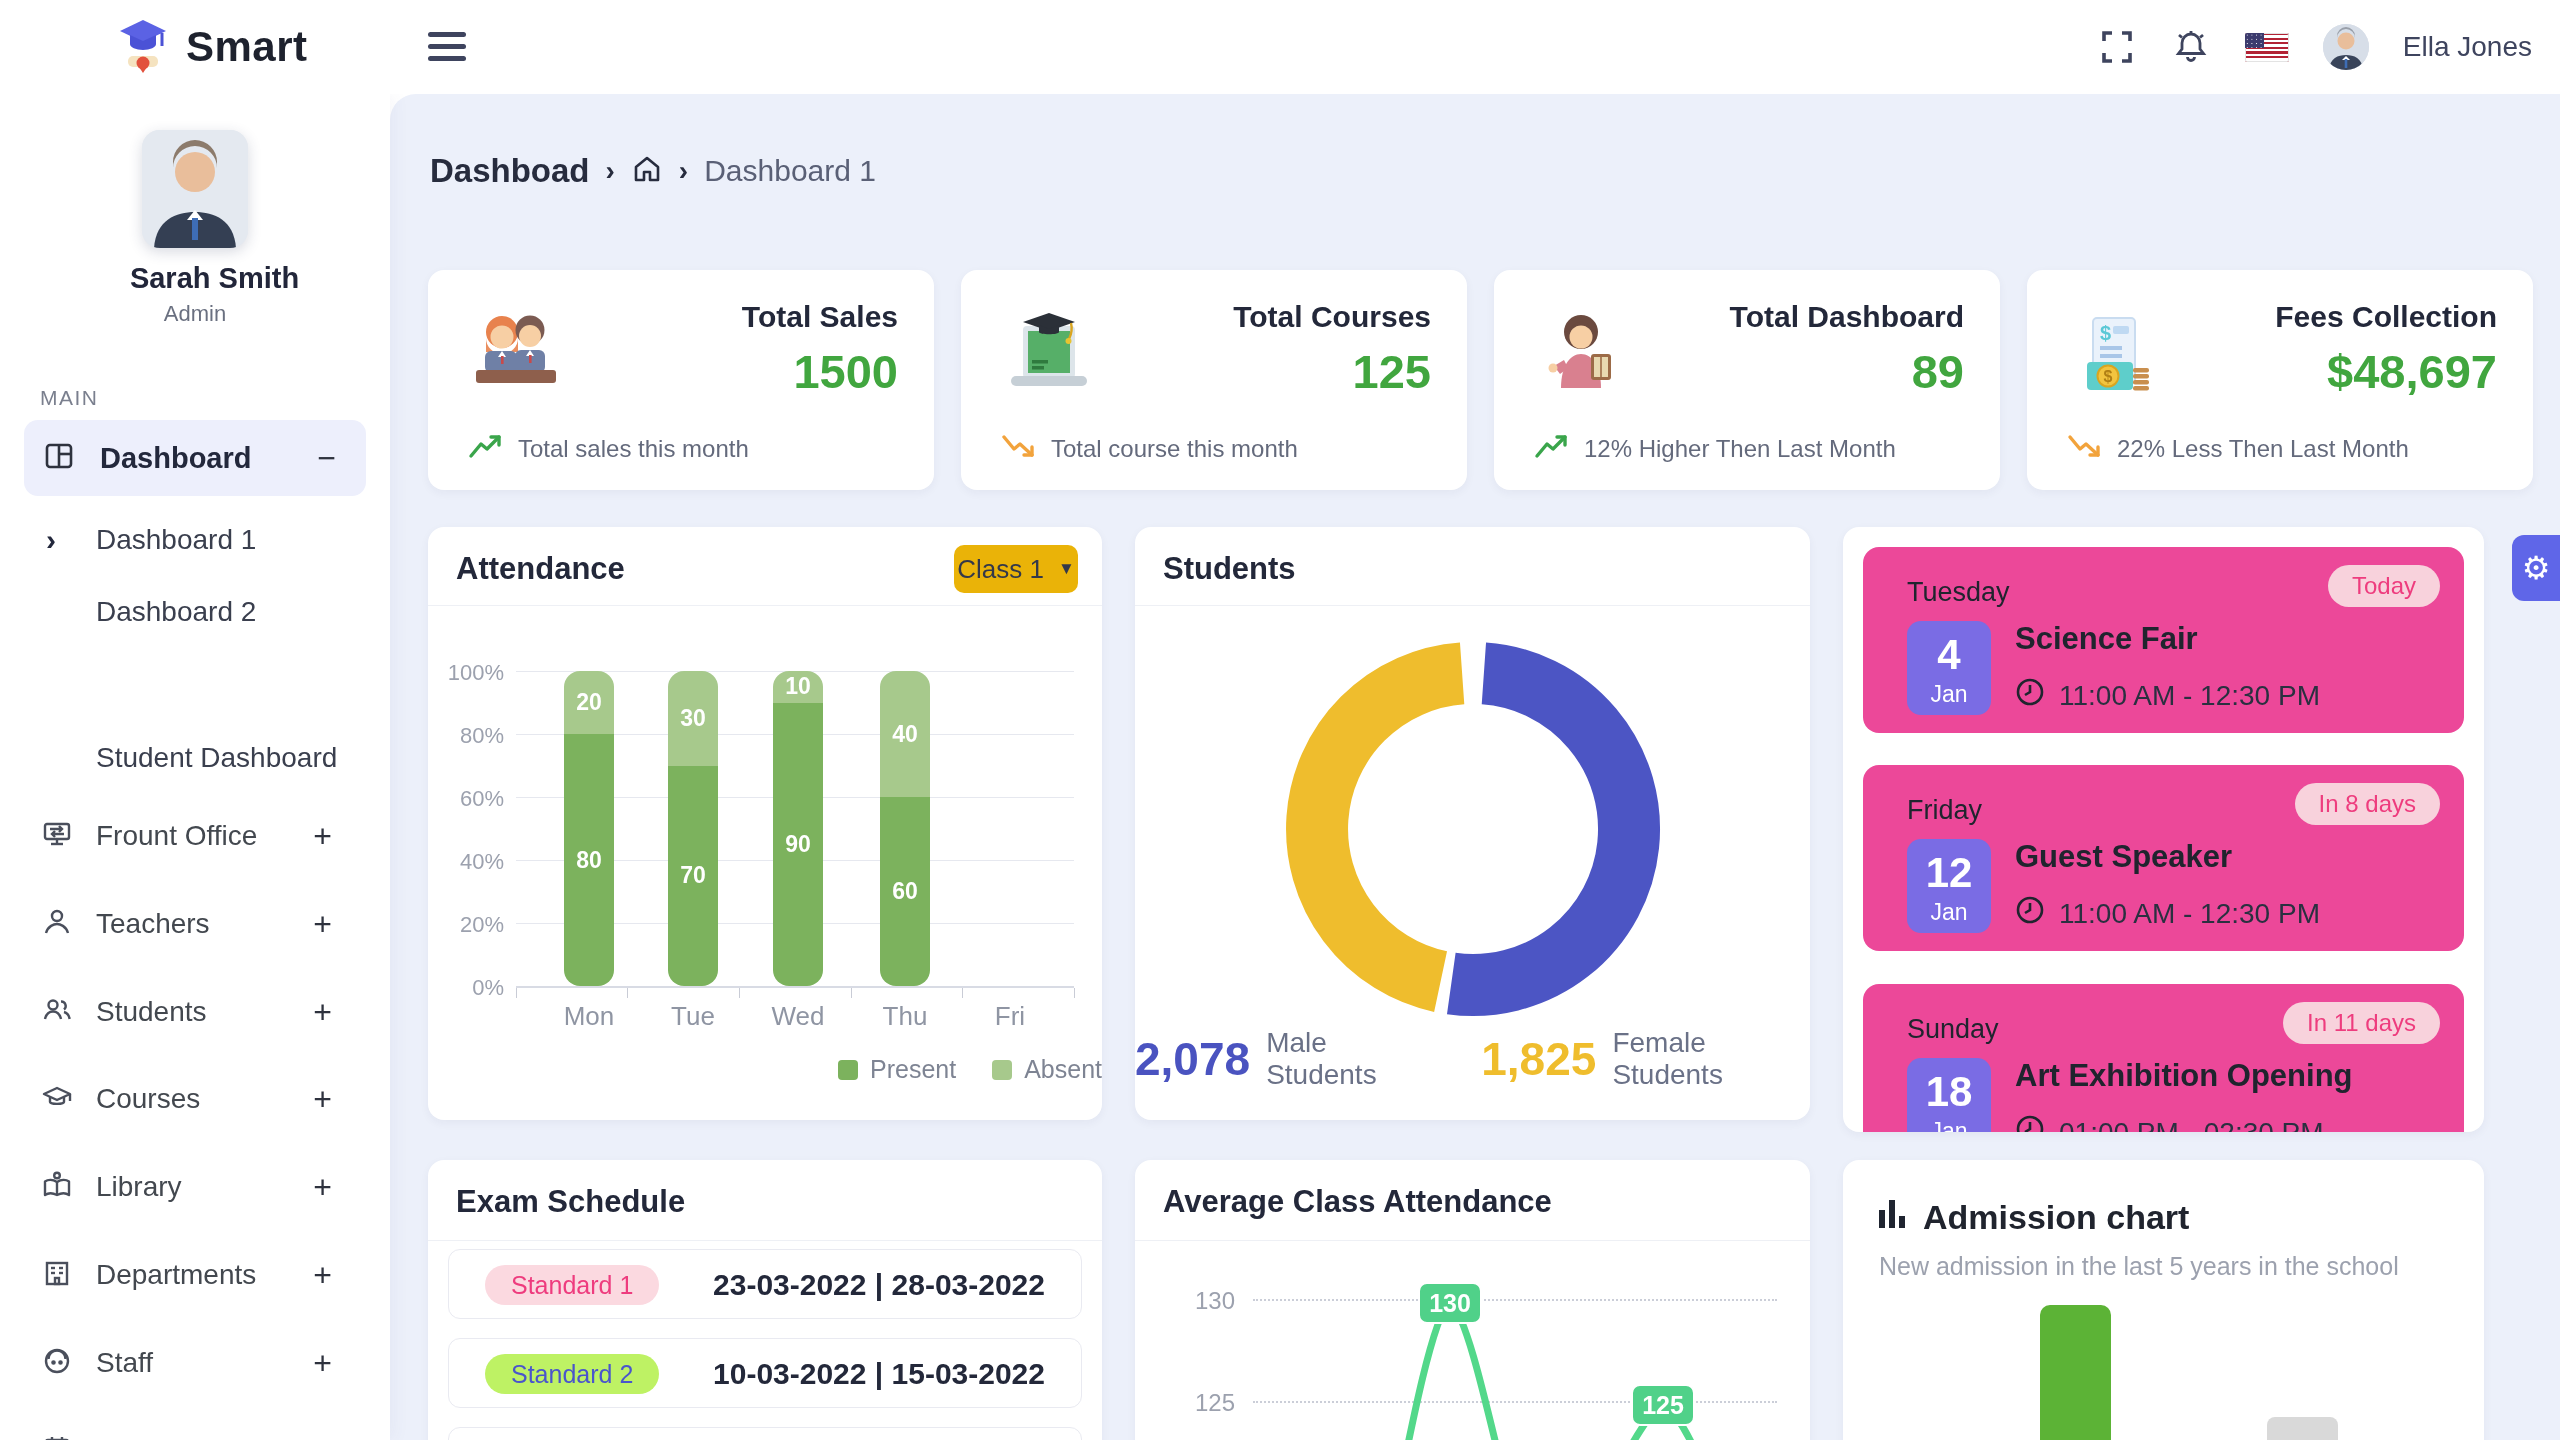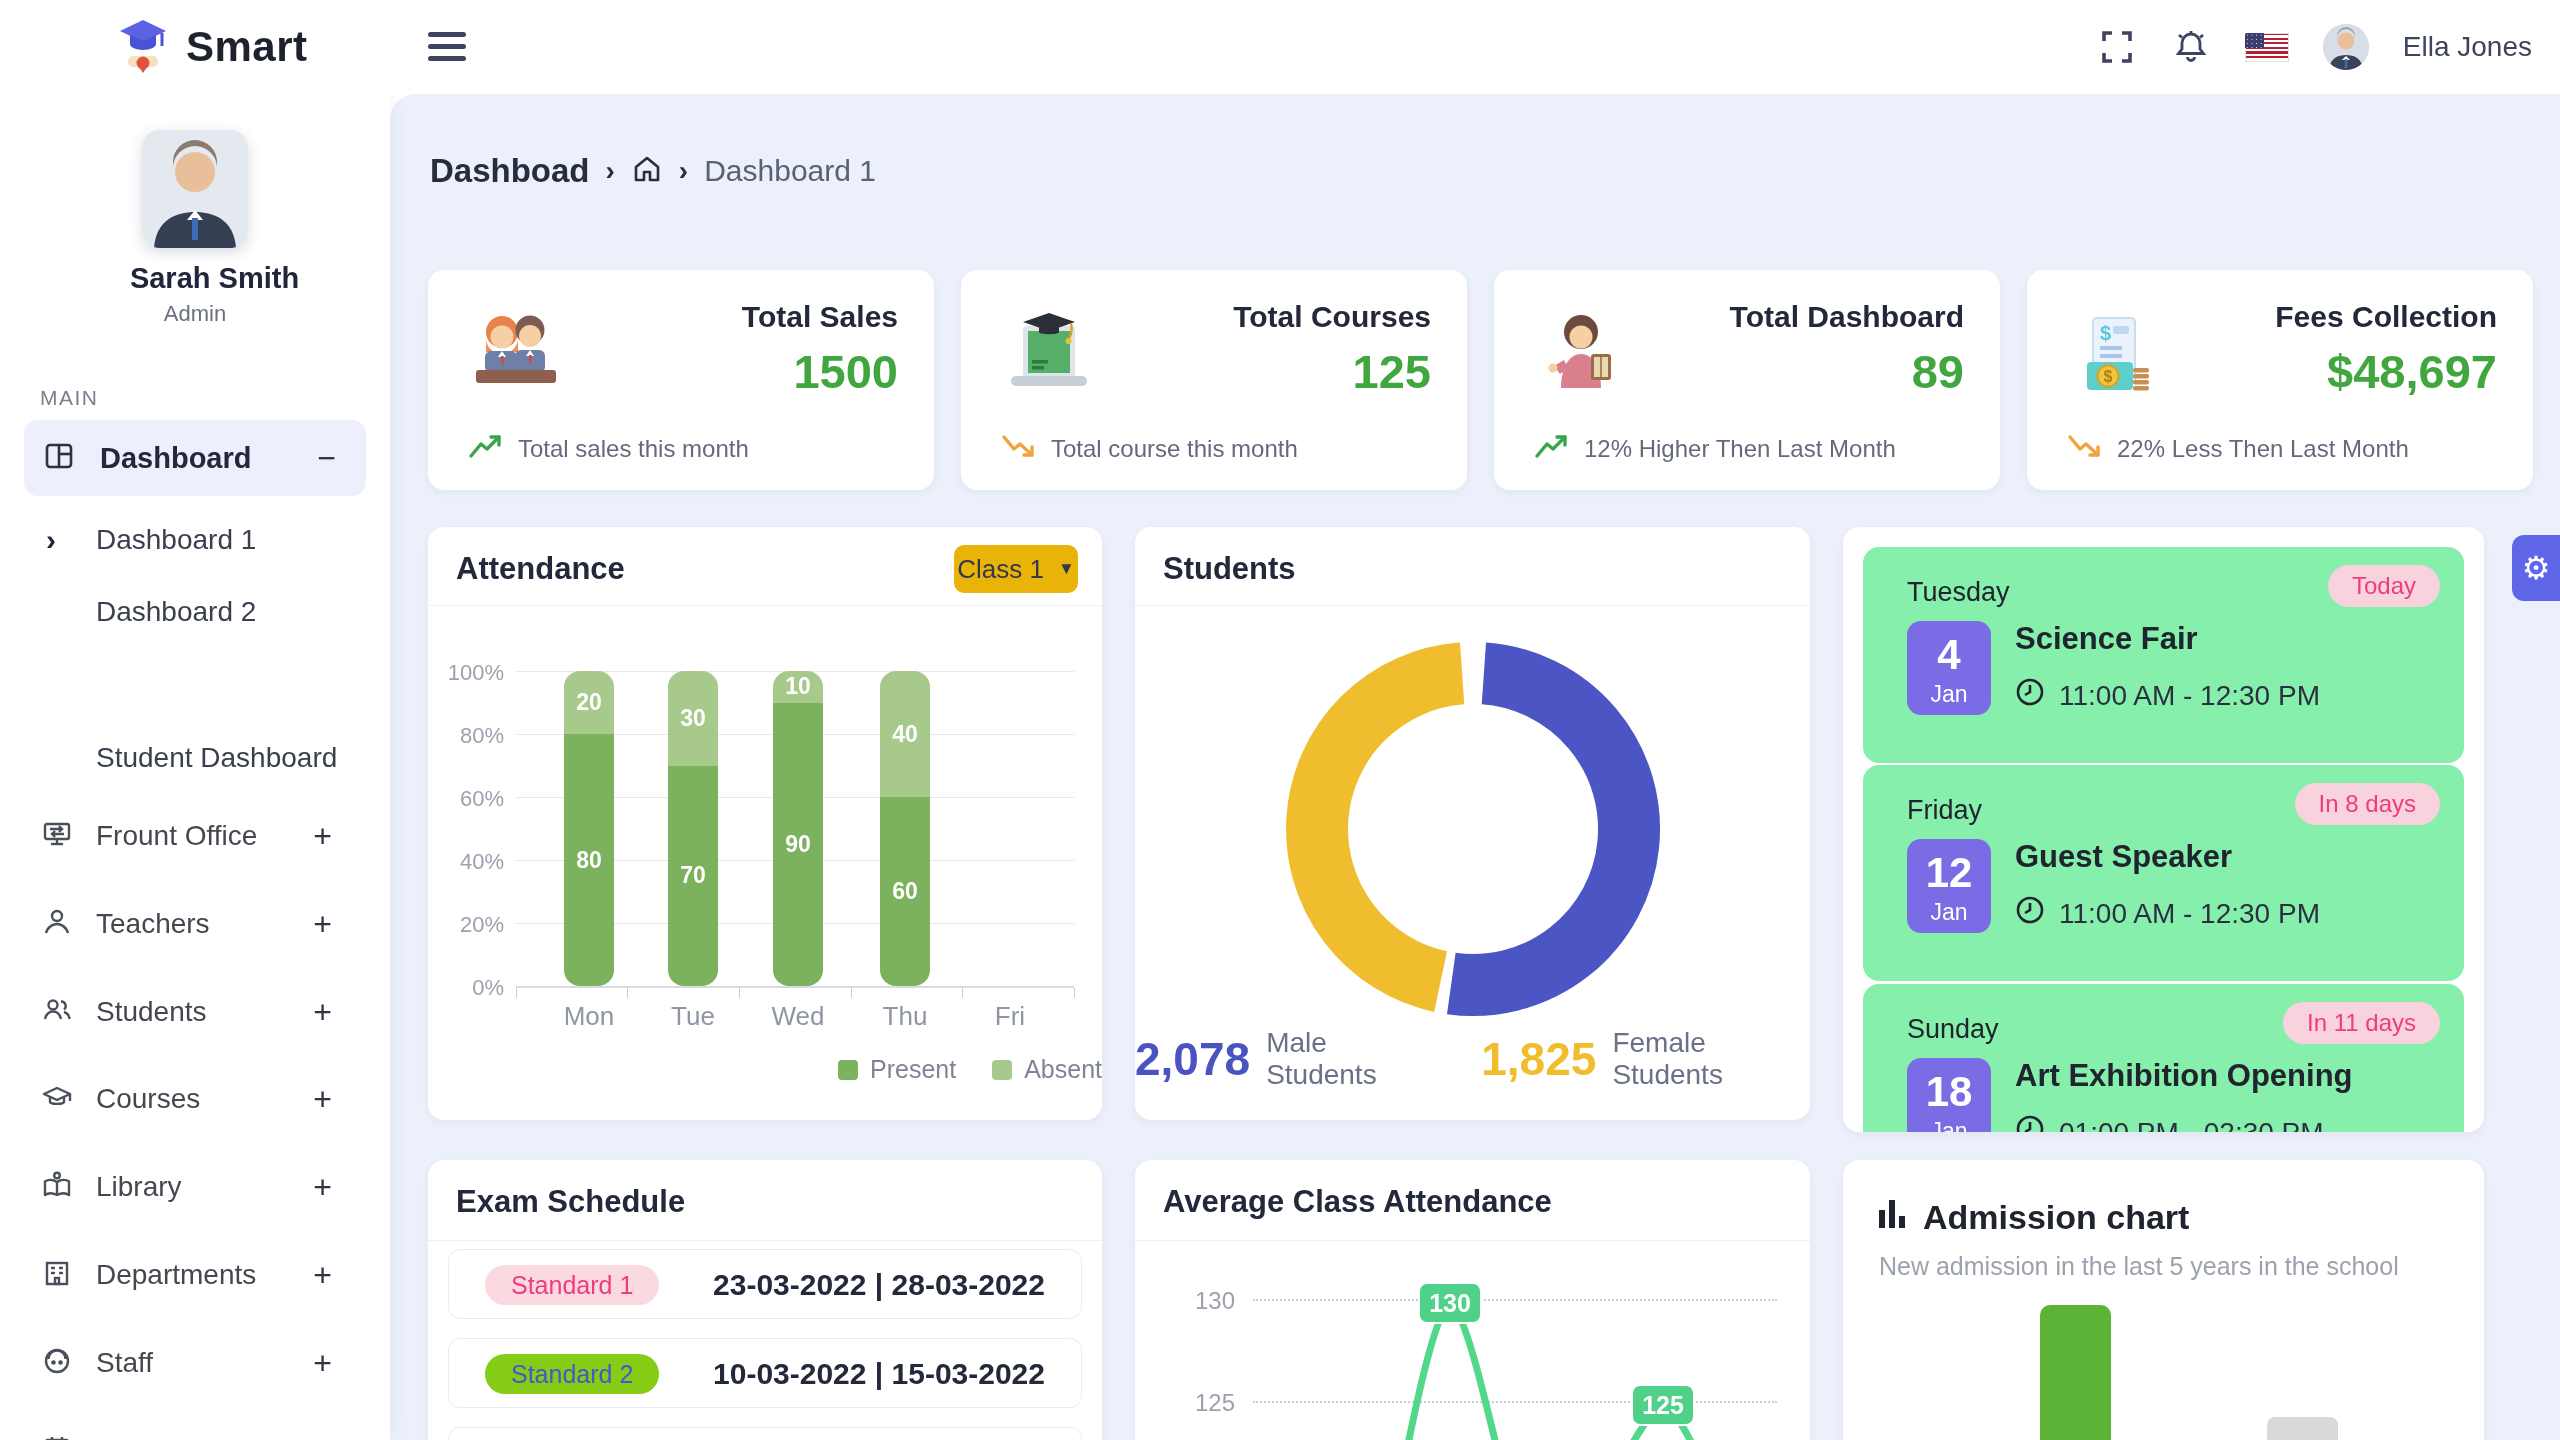--- a/index.html
+++ b/index.html
@@ -84,42 +84,42 @@
   .leg-txt { font-size:25px; color:#7E8493; }
 
   
   .stu-card { left:745px; top:433px; width:675px; height:593px; }
   .stu-stats { position:absolute; left:0; top:500px; width:675px; display:flex; justify-content:center; align-items:center; }
   .stu-num { font-size:46px; font-weight:700; }
   .stu-lbl { font-size:28px; color:#6A7187; margin-left:16px; }
 
   
   .evt-card { left:1453px; top:433px; width:641px; height:605px; overflow:hidden; }
-  .evt-item { position:absolute; left:20px; width:601px; height:216px; background:#86efac; border-radius:16px; cursor:pointer; }
+  .evt-item { position:absolute; left:20px; width:601px; height:186px; background:#ec4899; border-radius:16px; cursor:pointer; }
   .evt-day { position:absolute; left:44px; top:30px; font-size:27px; font-weight:500; color:#20242E; }
   .evt-badge { position:absolute; right:24px; top:18px; height:42px; line-height:42px; padding:0 24px; border-radius:21px;
                background:#F8D2DC; color:#EE3C7E; font-size:24px; }
   .evt-date { position:absolute; left:44px; top:74px; width:84px; height:94px; background:#7A6CE4; border-radius:14px; text-align:center; }
   .evt-date .num { display:block; margin-top:10px; font-size:42px; font-weight:700; color:#fff; }
   .evt-date .mon { display:block; margin-top:2px; font-size:23px; color:#fff; }
   .evt-title { position:absolute; left:152px; top:74px; font-size:31px; font-weight:700; color:#20242E; }
   .evt-time { position:absolute; left:152px; top:130px; display:flex; align-items:center; gap:14px; }
   .evt-time span { font-size:28px; color:#2A3040; }
 
   
   .gear-btn { position:absolute; right:0; top:535px; width:48px; height:66px; background:#5F66E8; border-radius:12px 0 0 12px;
               display:flex; align-items:center; justify-content:center; cursor:pointer; z-index:40; }
   .gear-btn span { color:#fff; font-size:32px; }
 
   
   .exam-card { left:38px; top:1066px; width:674px; height:560px; }
   .exam-row { position:absolute; left:20px; width:634px; height:70px; background:#fff; border:1px solid #E9EAF1; border-radius:12px; cursor:pointer; }
   .exam-pill { position:absolute; left:36px; top:15px; height:40px; line-height:40px; padding:0 26px; border-radius:20px; font-size:25px; }
   .pill-1 { background:#FBD9E0; color:#EE3C7E; }
-  .pill-2 { background:#84cc16; color:#4A55CC; }
+  .pill-2 { background:#bef264; color:#4A55CC; }
   .exam-dates { position:absolute; right:36px; top:0; line-height:70px; font-size:30px; font-weight:600; color:#23283A; }
 
   
   .avg-card { left:745px; top:1066px; width:675px; height:560px; }
   .avg-ylab { position:absolute; left:20px; width:80px; text-align:right; font-size:24px; color:#9CA1AE; }
   .avg-grid { position:absolute; left:118px; width:524px; border-top:2px dotted #CBCED8; }
   .peak-badge { position:absolute; width:64px; height:42px; background:#50D189; border:2px solid #fff; border-radius:9px;
                 color:#fff; font-size:25px; font-weight:700; text-align:center; line-height:38px; }
 
   

